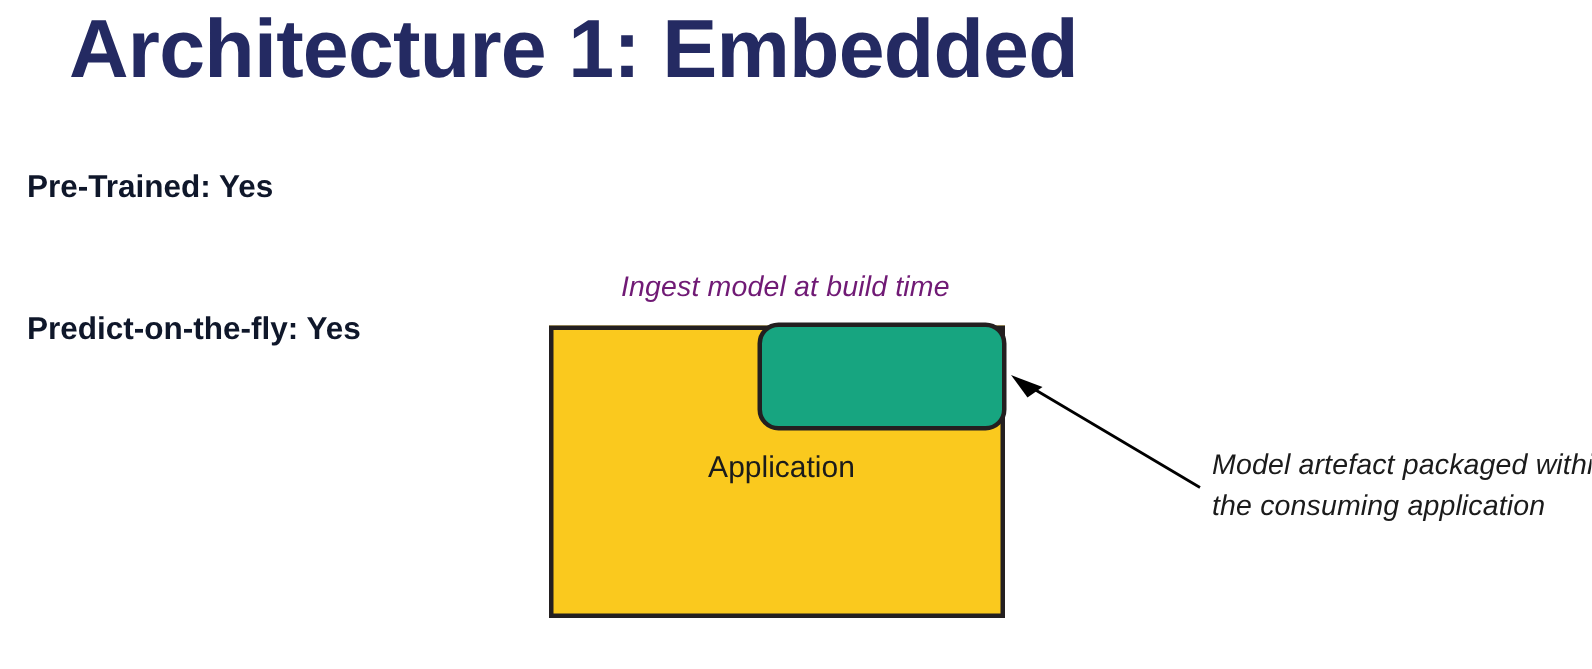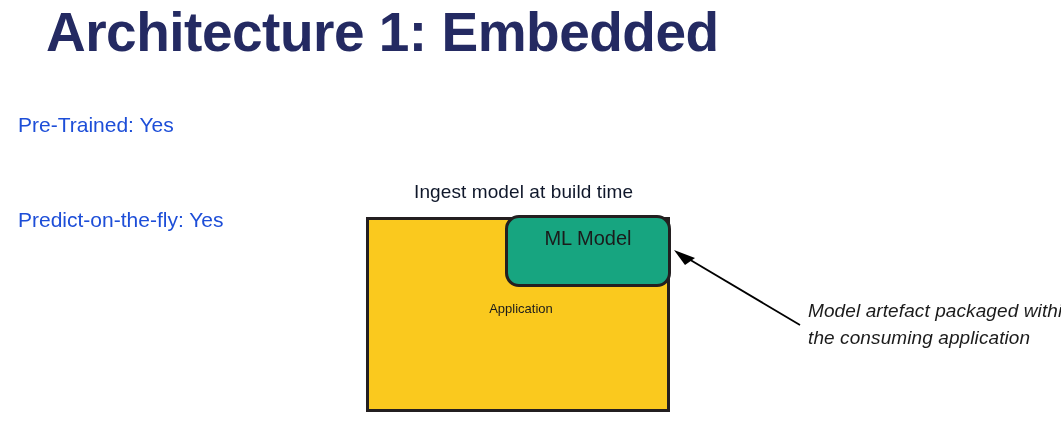--- a/index.html
+++ b/index.html
@@ -27,43 +27,44 @@
     color: #242a62;
     white-space: nowrap;
     line-height: 1.15;
   }
 
   
   .attr-line {
     position: absolute;
     left: 18px;
     font-size: 21px;
-    font-weight: 400;
-    color: #1d4ed8;
+    font-weight: 700;
+    color: #0f172a;
     white-space: nowrap;
     line-height: 1.1;
   }
   .attr-line.row1 { top: 113px; }
   .attr-line.row2 { top: 174px; margin-top: 34px; }
 
   
   .diagram {
     position: absolute;
     left: 0;
     top: 0;
     width: 1061px;
     height: 446px;
   }
 
   .caption-top {
     position: absolute;
     left: 414px;
     top: 181px;
     font-size: 19px;
-    color: #0f172a;
+    font-style: italic;
+    color: #701a75;
     white-space: nowrap;
     letter-spacing: 0.1px;
   }
 
   .app-box {
     position: absolute;
     left: 366px;
     top: 217px;
     width: 304px;
     height: 195px;
@@ -71,21 +72,21 @@
     border: 3px solid #231f20;
     box-sizing: border-box;
   }
 
   .app-label {
     position: absolute;
     left: 366px;
     top: 301px;
     width: 310px;
     text-align: center;
-    font-size: 13px;
+    font-size: 20px;
     color: #1b1b1b;
   }
 
   .model-box {
     position: absolute;
     left: 505px;
     top: 215px;
     width: 166px;
     height: 72px;
     background: #17a580;
@@ -138,21 +139,20 @@
 
   <div class="caption-top">Ingest model at build time</div>
 
   <div class="app-box"></div>
 
   <div class="app-label">Application</div>
 
   <div class="model-box"></div>
 
   <div class="model-label">
-    <div>ML Model</div>
   </div>
 
   <svg class="arrow-svg" viewBox="0 0 160 100">
     <line x1="140" y1="87" x2="22" y2="17" stroke="#000000" stroke-width="1.8"></line>
     <polygon points="14,12 35,20 25,27" fill="#000000"></polygon>
   </svg>
 
   <div class="caption-right">
     <div>Model artefact packaged within</div>
     <div>the consuming application</div>

